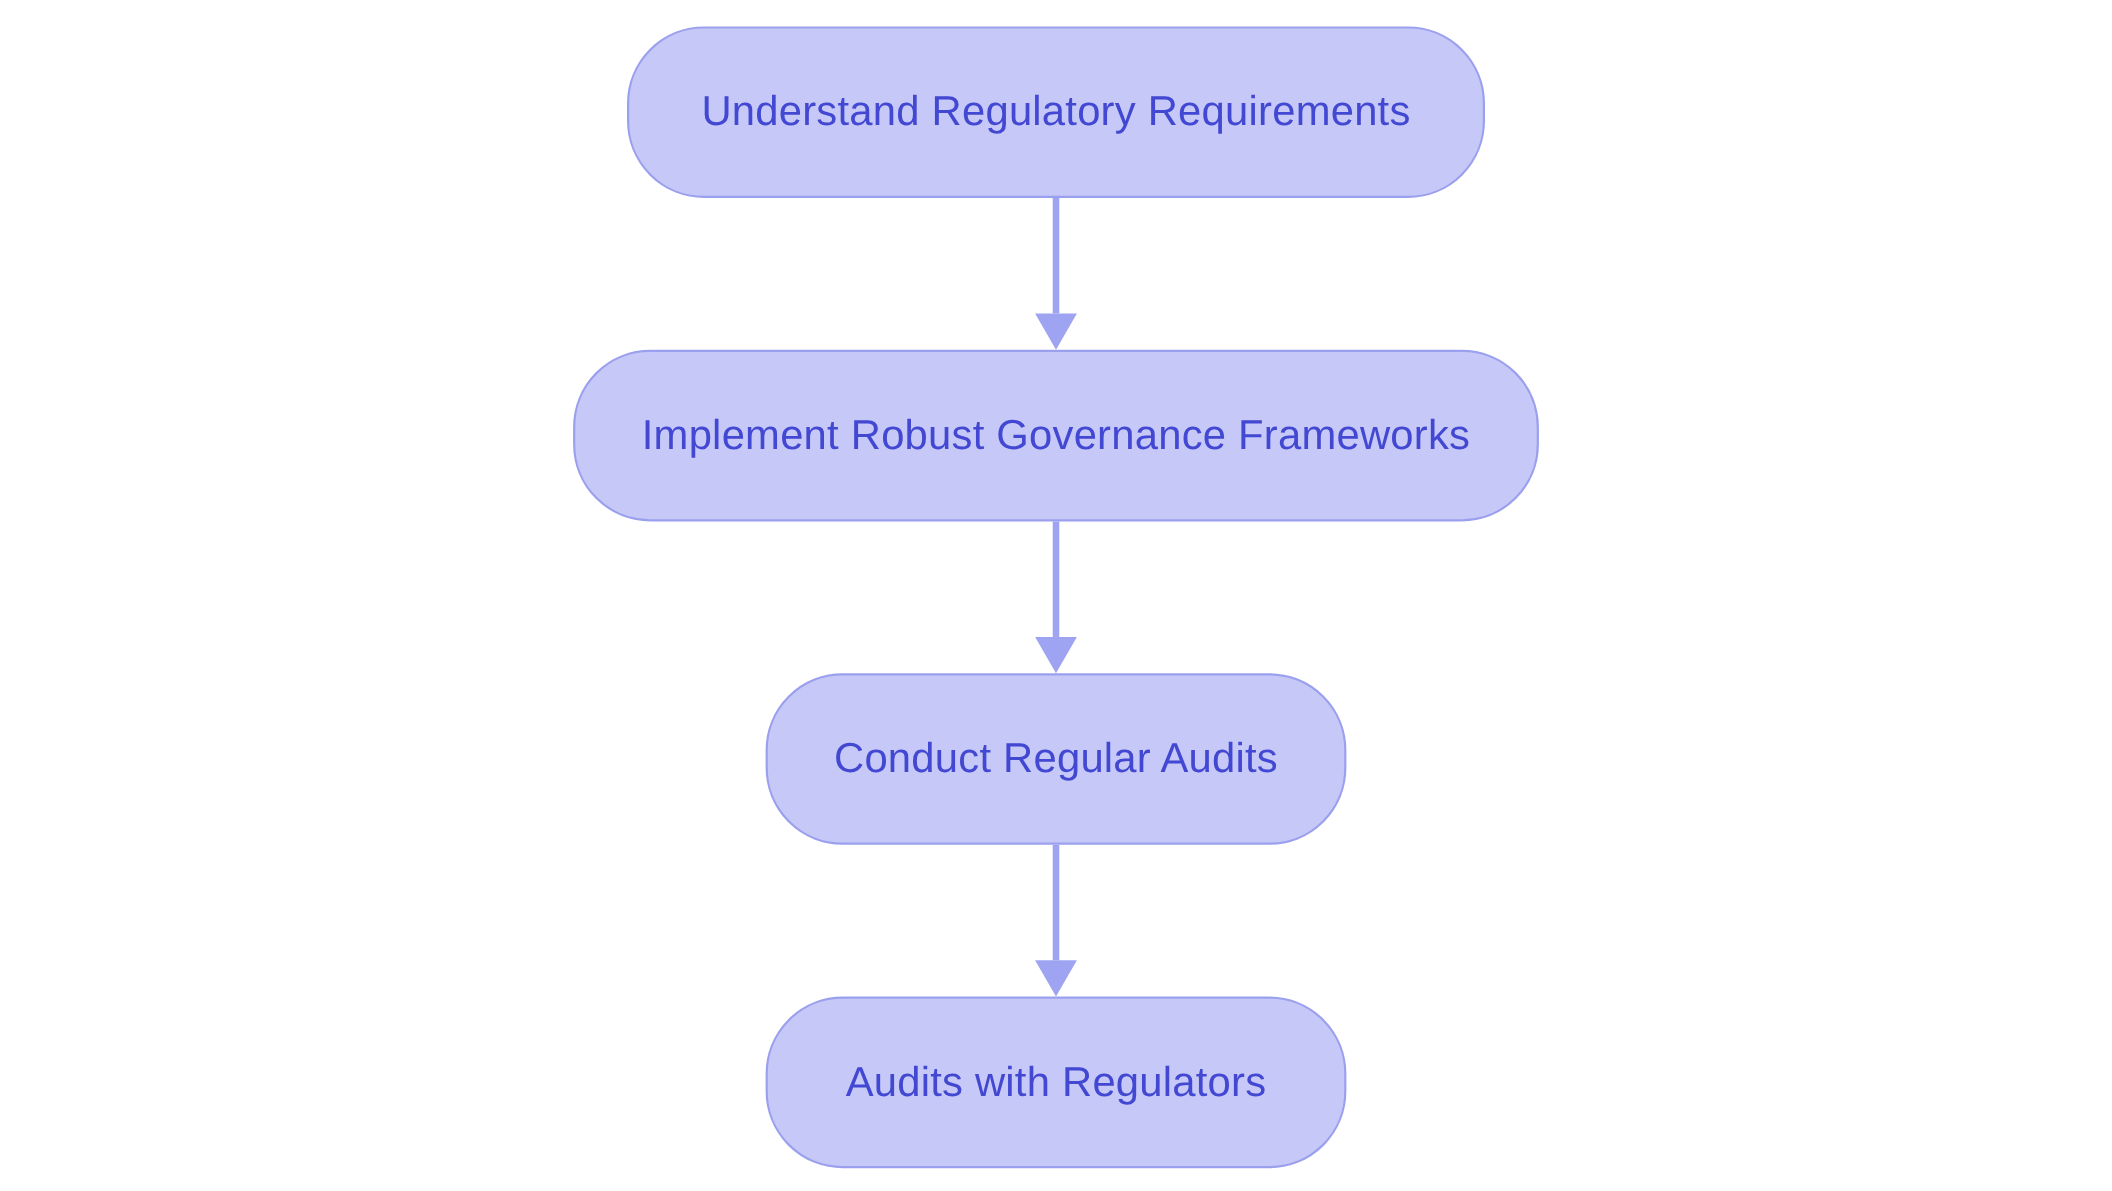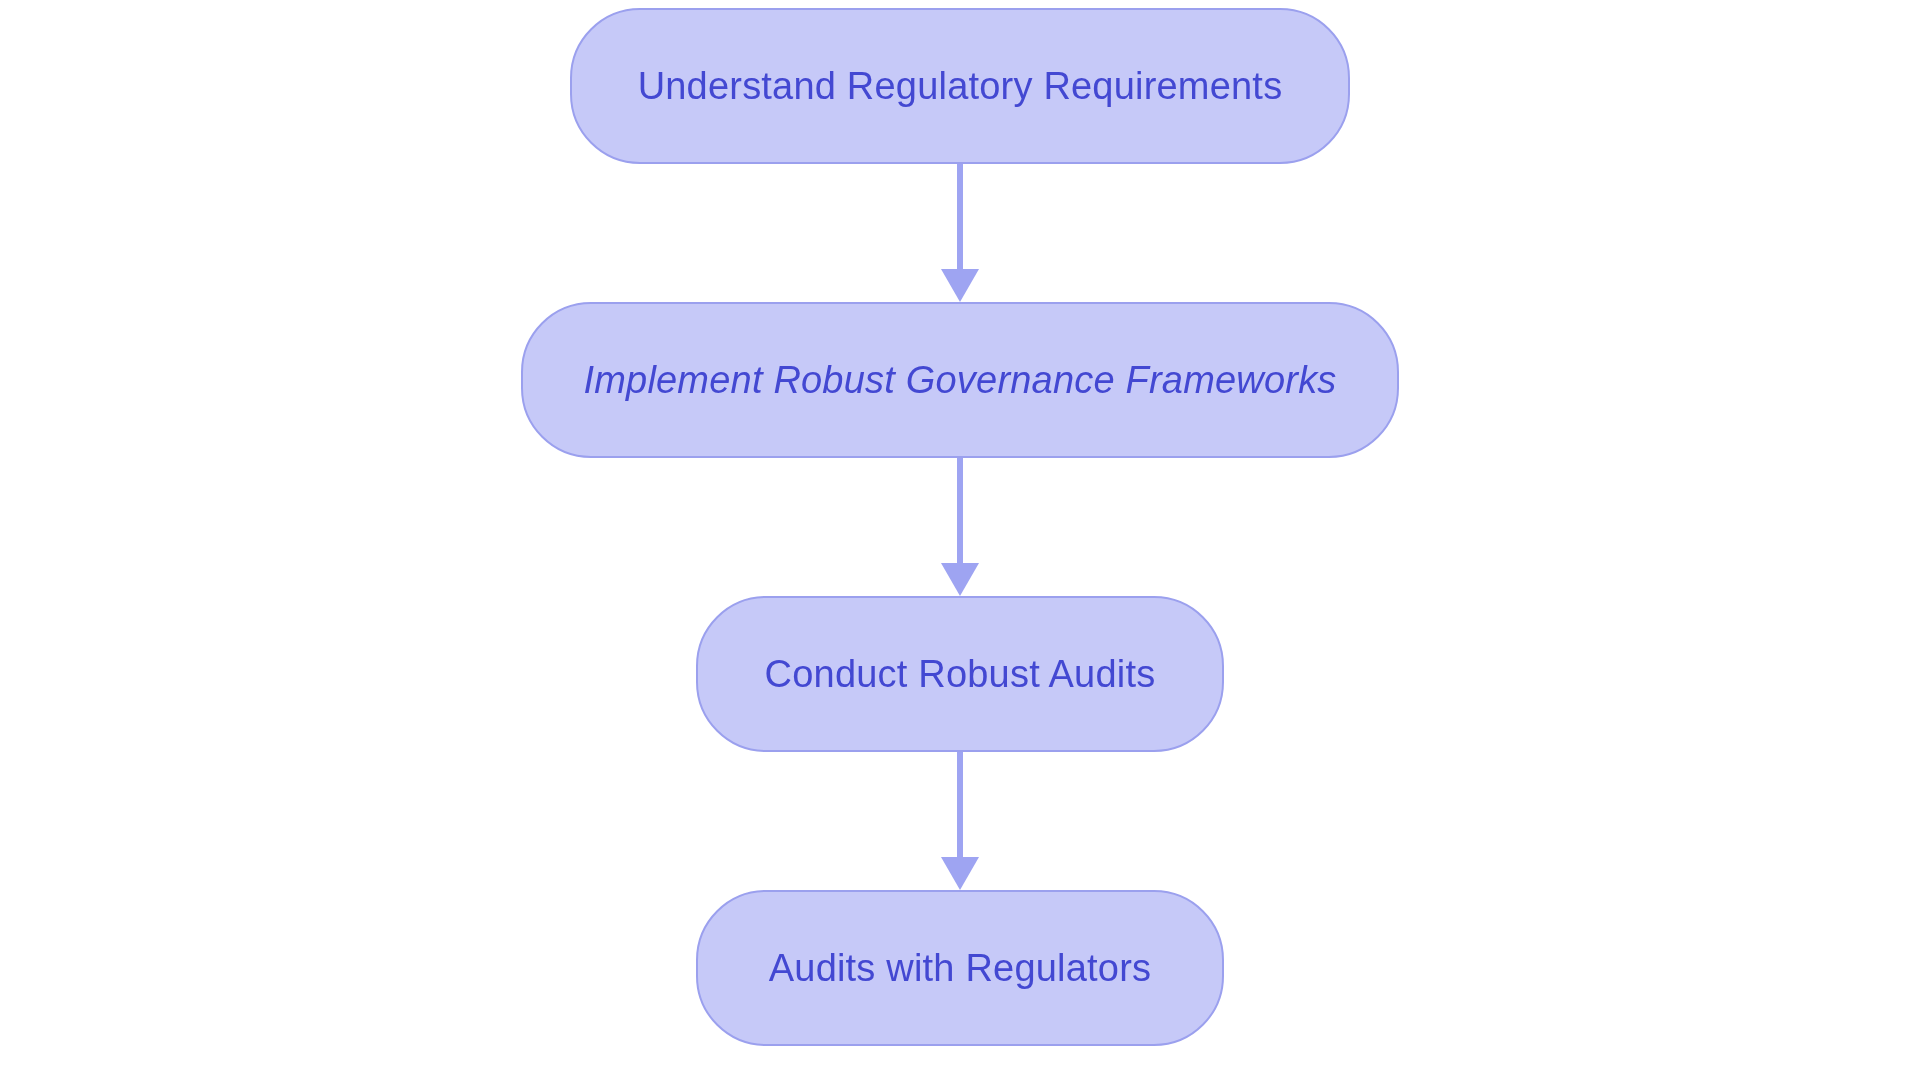--- a/index.html
+++ b/index.html
@@ -16,41 +16,41 @@
     background: var(--bg);
     font-family: "Liberation Sans", "DejaVu Sans", sans-serif;
     overflow: hidden;
   }
   .canvas {
     width: 1920px;
     height: 1083px;
     display: flex;
     flex-direction: column;
     align-items: center;
-    padding-top: 8px;
+    padding-top: 24px;
   }
   .node {
     height: 156px;
     border-radius: 70px;
     background: var(--node-fill);
     border: 2px solid var(--node-border);
     display: flex;
     align-items: center;
     justify-content: center;
     flex: 0 0 auto;
   }
   .node span {
     color: var(--node-text);
     font-size: 38px;
     font-weight: 400;
     letter-spacing: 0.2px;
     white-space: nowrap;
   }
   .node-w1 { width: 780px; }
-  .node-w2 { width: 878px; font-style: italic; }
+  .node-w2 { width: 878px; }
   .node-w3 { width: 528px; }
   .node-w4 { width: 528px; }
   .connector {
     height: 138px;
     display: flex;
     flex-direction: column;
     align-items: center;
     flex: 0 0 auto;
   }
   .connector .line {
@@ -84,21 +84,21 @@
   <div class="node node-w2">
     <span>Implement Robust Governance Frameworks</span>
   </div>
 
   <div class="connector">
     <div class="line"></div>
     <div class="head"></div>
   </div>
 
   <div class="node node-w3">
-    <span>Conduct Robust Audits</span>
+    <span>Conduct Regular Audits</span>
   </div>
 
   <div class="connector">
     <div class="line"></div>
     <div class="head"></div>
   </div>
 
   <div class="node node-w4">
     <span>Audits with Regulators</span>
   </div>

